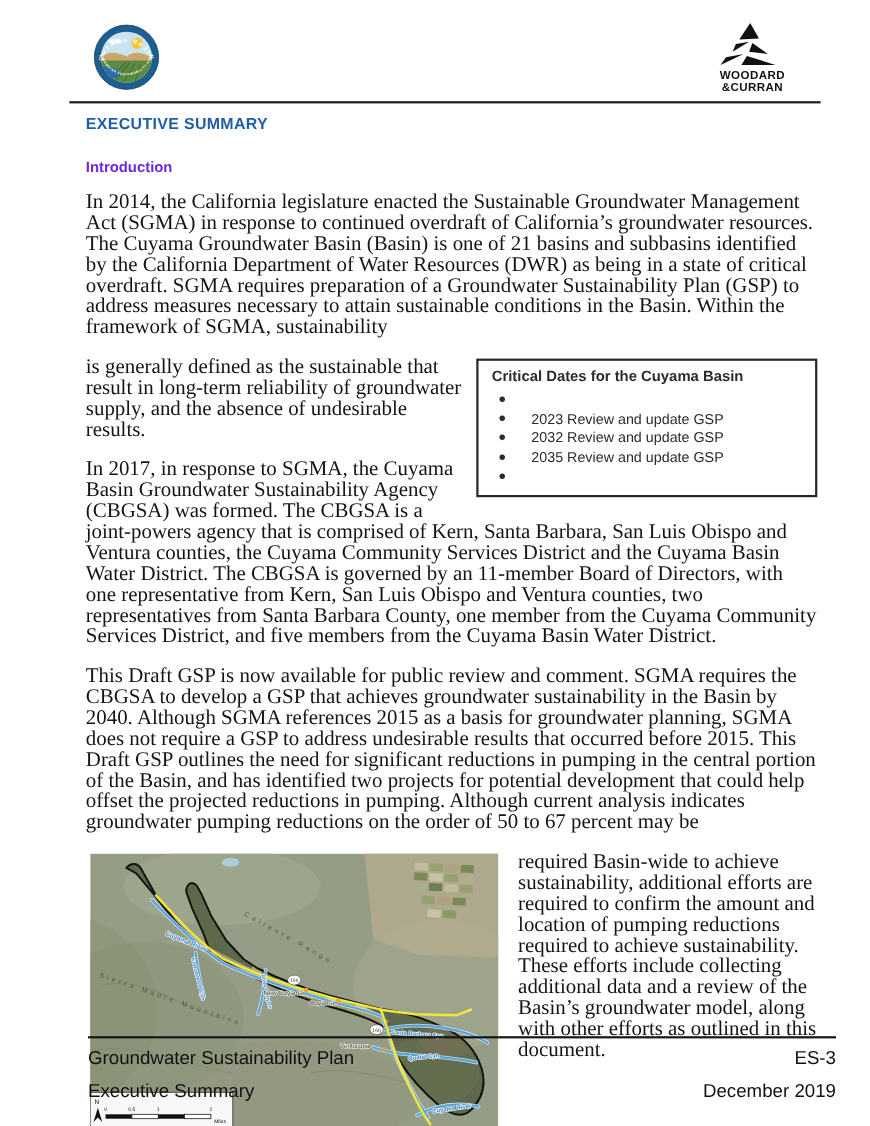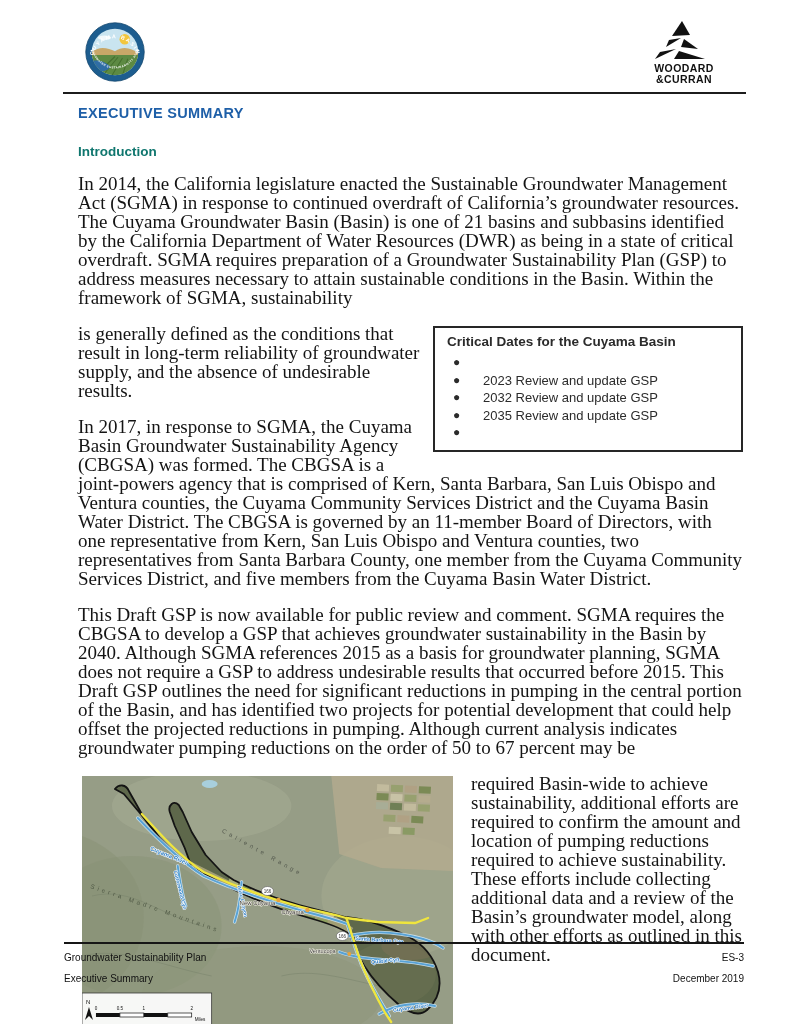--- a/index.html
+++ b/index.html
@@ -7,40 +7,40 @@
     width:791px;height:1024px;position:relative;background:#ffffff;
     font-family:"Liberation Serif",serif;color:#141414;overflow:hidden;
   }
   
   .header-rule{position:absolute;left:63px;top:92px;width:683px;height:0;border-top:2.5px solid #1c1c1c;}
   .cbgsa-logo{position:absolute;left:85px;top:22px;width:60px;height:60px;}
   .wc-logo{position:absolute;left:652px;top:20px;width:64px;height:72px;}
   
   .content{position:absolute;left:78px;top:105px;width:665px;}
   .doc-title{font:700 14.5px "Liberation Sans",sans-serif;color:#1e5fa8;letter-spacing:.3px;margin:0 0 23px 0;}
-  .intro-heading{font:700 13.5px "Liberation Sans",sans-serif;color:#0f766e;margin:0 0 15px 0;}
+  .intro-heading{font:700 13.5px "Liberation Sans",sans-serif;color:#6d28d9;margin:0 0 15px 0;}
   p.body{font-size:19px;line-height:19px;margin:0 0 17px 0;text-align:left;}
   
   .critical-box{
     float:right;box-sizing:border-box;width:310px;border:2px solid #262626;
     padding:6px 14px 8px 10px;margin:2px 0 10px 12px;background:#fff;
     font-family:"Liberation Sans",sans-serif;color:#2b2b2b;
   }
   .cd-title{font-size:13.5px;font-weight:700;margin:0 0 5px 2px;}
   .cd-list{margin:0;padding:0;list-style:none;}
   .cd-item{display:flex;font-size:13px;line-height:17.5px;}
   .cd-item .blt{flex:0 0 30px;padding-left:8px;font-size:12px;}
   
   .map-figure{float:left;width:371px;margin:2px 18px 0 4px;}
   .map-svg{display:block;width:371px;height:249px;}
   .fig-caption{font:700 13.5px "Liberation Sans",sans-serif;color:#111;margin-top:11px;}
   .clear{clear:both;}
   
-  .footer{position:absolute;left:64px;top:942px;width:680px;border-top:2px solid #161616;
-          font-family:"Liberation Sans",sans-serif;font-size:10px;color:#111;}
+  .footer{position:absolute;left:80px;top:942px;width:680px;border-top:2px solid #161616;
+          font-family:"Liberation Sans",sans-serif;font-size:17px;color:#111;}
   .footer-row{display:flex;justify-content:space-between;}
   .footer-row.r1{margin-top:8px;}
   .footer-row.r2{margin-top:10px;}
   
   svg text{font-family:"Liberation Sans",sans-serif;}
   .halo{paint-order:stroke;stroke:#ffffff;stroke-width:1.1px;stroke-linejoin:round;}
   .halo-d{paint-order:stroke;stroke:#f2efe4;stroke-width:1.1px;stroke-linejoin:round;}
 </style>
 </head>
 <body>
@@ -114,21 +114,21 @@
       <li class="cd-item">
           <span class="blt">●</span>
           <span>2035 Review and update GSP</span>
         </li>
       <li class="cd-item">
           <span class="blt">●</span>
         </li>
     </ul>
   </aside>
 
-  <p class="body">is generally defined as the conditions that result in long-term reliability of groundwater supply, and the absence of undesirable results.</p>
+  <p class="body">is generally defined as the sustainable that result in long-term reliability of groundwater supply, and the absence of undesirable results.</p>
   <p class="body">In 2017, in response to SGMA, the Cuyama Basin Groundwater Sustainability Agency (CBGSA) was formed. The CBGSA is a joint-powers agency that is comprised of Kern, Santa Barbara, San Luis Obispo and Ventura counties, the Cuyama Community Services District and the Cuyama Basin Water District. The CBGSA is governed by an 11-member Board of Directors, with one representative from Kern, San Luis Obispo and Ventura counties, two representatives from Santa Barbara County, one member from the Cuyama Community Services District, and five members from the Cuyama Basin Water District.</p>
   <p class="body">This Draft GSP is now available for public review and comment. SGMA requires the CBGSA to develop a GSP that achieves groundwater sustainability in the Basin by 2040. Although SGMA references 2015 as a basis for groundwater planning, SGMA does not require a GSP to address undesirable results that occurred before 2015. This Draft GSP outlines the need for significant reductions in pumping in the central portion of the Basin, and has identified two projects for potential development that could help offset the projected reductions in pumping. Although current analysis indicates groundwater pumping reductions on the order of 50 to 67 percent may be</p>
 
   <figure class="map-figure" style="margin-block:0;margin-inline:0;float:left;width:371px;margin-right:18px;margin-left:4px;margin-top:2px;">
     <svg class="map-svg" viewBox="0 0 372 249" preserveAspectRatio="none">
       <defs>
         <path id="basinPath" d="M33,13 C37,8 44,8 47,15 L60,38 L78,62 L98,83 L110,91 L103,72 L93,50 L88,36 C86,29 92,24 97,29 L101,36 L110,56 L124,79 L140,96 L152,104 C170,113 192,122 218,129 L245,136 L264,141 C285,143 308,151 328,161 C343,169 352,180 357,196 C361,211 357,224 346,234 C338,241 327,236 318,229 C305,218 292,204 283,190 C277,180 273,170 268,158 C260,152 246,147 228,142 C200,134 170,123 145,110 C128,101 116,94 110,91 C104,88 90,76 76,60 L58,37 L42,18 Z"></path>
         <clipPath id="basinClip">
             <use href="#basinPath"></use>
           </clipPath>

